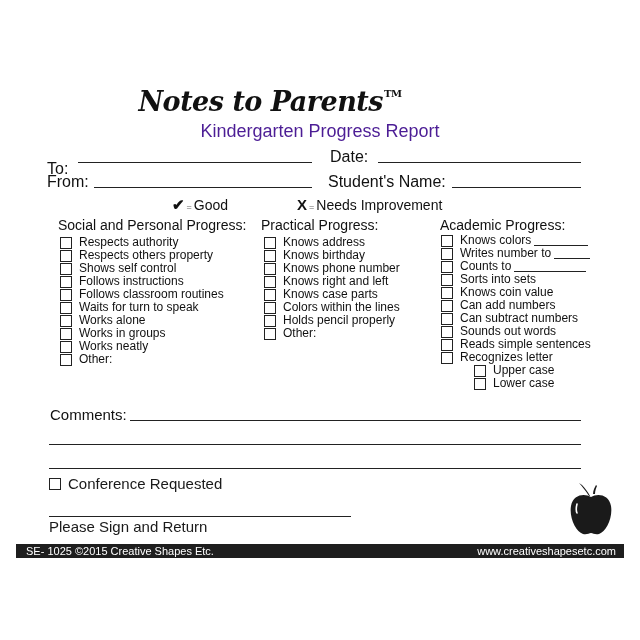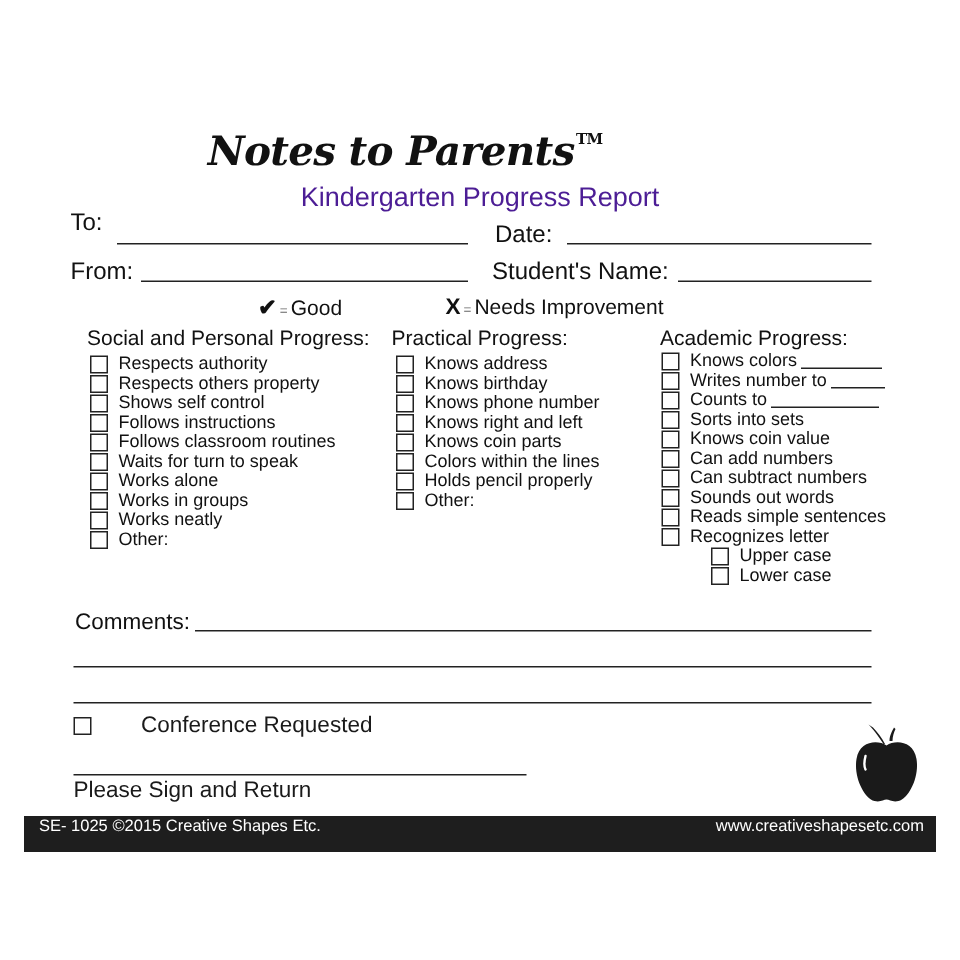--- a/index.html
+++ b/index.html
@@ -23,33 +23,33 @@
     .col-head { top: 217px; font-size: 14px; color: #111; }
     .cb-list { position: absolute; margin: 0; padding: 0; list-style: none; }
     .cb-item { height: 13px; line-height: 13px; font-size: 12px; color: #111; white-space: nowrap; display: flex; align-items: center; }
     .cb {
       display: inline-block; width: 10px; height: 10px; border: 1px solid #222;
       margin-right: 7px; flex: none; background: #fff; box-sizing: content-box;
     }
     .blank { display: inline-block; border-bottom: 1px solid #222; height: 10px; margin-left: 3px; }
     .sub-item { padding-left: 33px; }
     .footer-bar {
-      left: 16px; top: 544px; width: 608px; height: 24px; background: #1e1e1e;
+      left: 16px; top: 544px; width: 608px; height: 14px; background: #1e1e1e;
       color: #fff; font-size: 11px; line-height: 14px;
     }
     .footer-bar .left { position: absolute; left: 10px; top: 0; }
     .footer-bar .right { position: absolute; right: 8px; top: 0; }
   </style>
 </head>
 <body>
 
 <div class="abs title"><span>Notes to Parents</span><span class="tm">TM</span></div>
 <div class="abs subtitle">Kindergarten Progress Report</div>
 
-<div class="abs field-label" style="left:47px; top:140px;">To:</div>
+<div class="abs field-label" style="left:47px; top:160px;">To:</div>
 <div class="line" style="left:78px; top:162px; width:234px;"></div>
 <div class="abs field-label" style="left:330px; top:148px;">Date:</div>
 <div class="line" style="left:378px; top:162px; width:203px;"></div>
 
 <div class="abs field-label" style="left:47px; top:173px;">From:</div>
 <div class="line" style="left:94px; top:187px; width:218px;"></div>
 <div class="abs field-label" style="left:328px; top:173px;">Student's Name:</div>
 <div class="line" style="left:452px; top:187px; width:129px;"></div>
 
 <div class="abs legend" style="left:172px;">
@@ -118,21 +118,21 @@
   <li class="cb-item">
       <span class="cb"></span>
       <span>Knows phone number</span>
     </li>
   <li class="cb-item">
       <span class="cb"></span>
       <span>Knows right and left</span>
     </li>
   <li class="cb-item">
       <span class="cb"></span>
-      <span>Knows coin parts</span>
+      <span>Knows case parts</span>
     </li>
   <li class="cb-item">
       <span class="cb"></span>
       <span>Colors within the lines</span>
     </li>
   <li class="cb-item">
       <span class="cb"></span>
       <span>Holds pencil properly</span>
     </li>
   <li class="cb-item">
@@ -193,21 +193,21 @@
       <span class="cb"></span>
       <span>Lower case</span>
     </li>
 </ul>
 
 <div class="abs field-label" style="left:50px; top:406px; font-size:15px;">Comments:</div>
 <div class="line" style="left:130px; top:420px; width:451px;"></div>
 <div class="line" style="left:49px; top:444px; width:532px;"></div>
 <div class="line" style="left:49px; top:468px; width:532px;"></div>
 
-<div class="abs" style="left:49px; top:475px; display:flex; align-items:center; font-size:15px;gap:26px;">
+<div class="abs" style="left:49px; top:475px; display:flex; align-items:center; font-size:15px;">
   <span class="cb" style="width:10px; height:10px; margin-right:7px;"></span>
   <span>Conference Requested</span>
 </div>
 
 <div class="line" style="left:49px; top:516px; width:302px;"></div>
 <div class="abs" style="left:49px; top:518px; font-size:15px;">Please Sign and Return</div>
 
 <svg class="abs" style="left:568px; top:482px;" width="46" height="56" viewBox="0 0 46 56">
   <path d="M21 14 C 17 8, 14 4, 11 1 L 14 3 C 17 6, 20 10, 22 14 Z" fill="#1a1a1a"></path>
   <path d="M25 12 C 25 8, 27 5, 28 3 L 29 4 C 28 6, 27 9, 27 12 Z" fill="#1a1a1a"></path>

